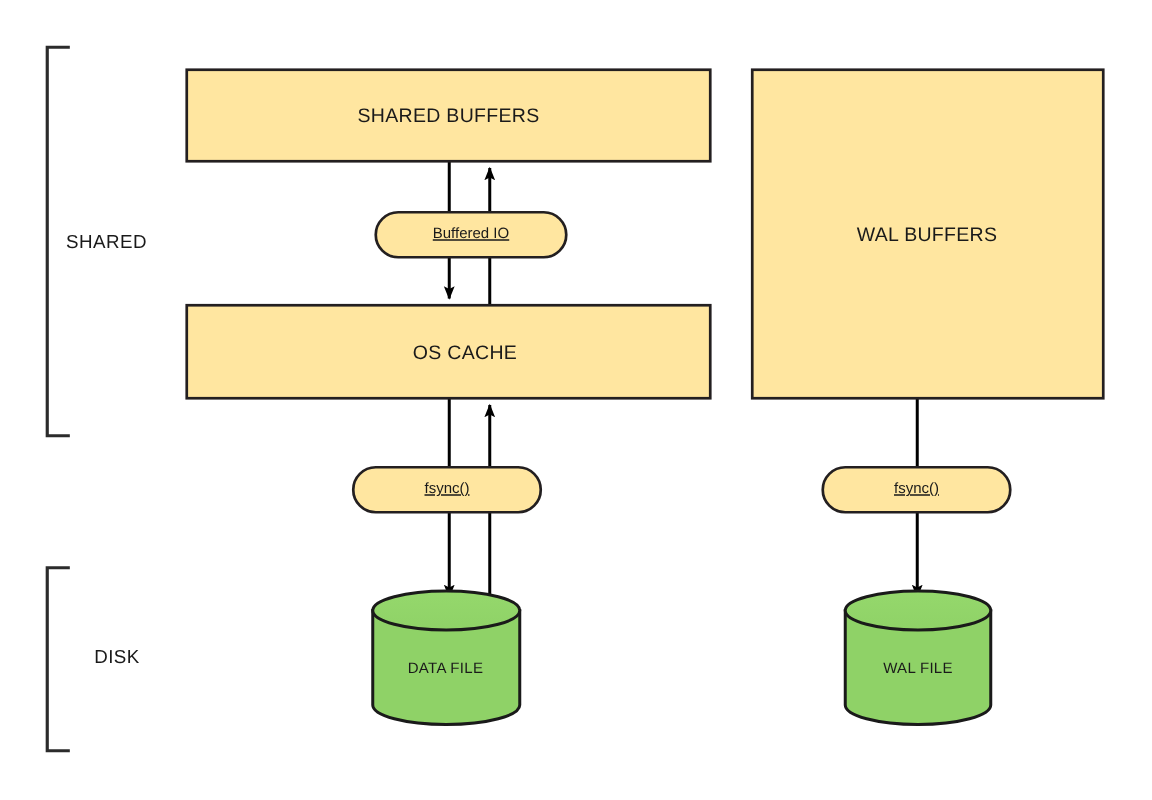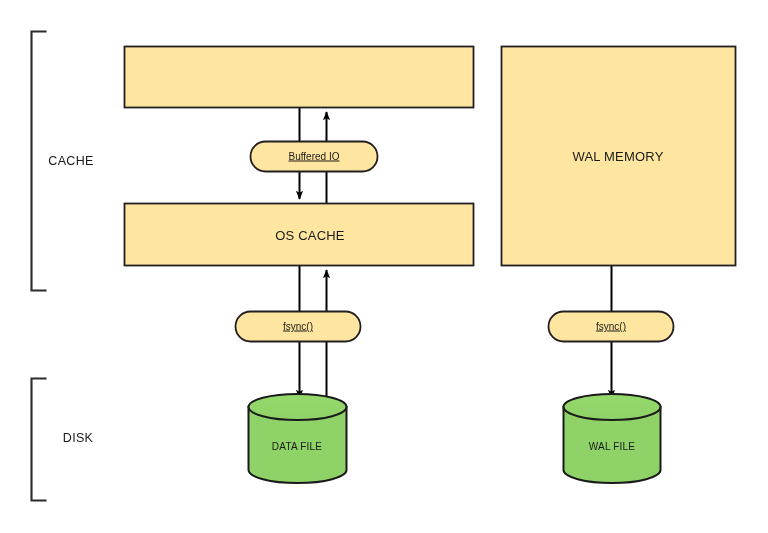--- a/index.html
+++ b/index.html
@@ -122,28 +122,29 @@
     <g>
       <path d="M248.5,407 L248.5,470 A49,13 0 0,0 346.5,470 L346.5,407 Z" fill="#8fd267" stroke="#1a1a1a" stroke-width="2"></path>
       <ellipse cx="297.5" cy="407" rx="49" ry="13" fill="url(#cylTopGrad)" stroke="#1a1a1a" stroke-width="2"></ellipse>
     </g>
     <g>
       <path d="M563.5,407 L563.5,470 A48.5,13 0 0,0 660.5,470 L660.5,407 Z" fill="#8fd267" stroke="#1a1a1a" stroke-width="2"></path>
       <ellipse cx="612" cy="407" rx="48.5" ry="13" fill="url(#cylTopGrad)" stroke="#1a1a1a" stroke-width="2"></ellipse>
     </g>
   </svg>
 
-  <div class="group-label centered" style="left:71px; top:161px;">CACHE</div>
+  <div class="group-label centered" style="left:71px; top:161px;">SHARED</div>
 
   <div class="group-label centered" style="left:60px; top:438px;padding-left:36px;">DISK</div>
 
+  <div class="box-label centered" style="left:299px; top:77px;">SHARED BUFFERS</div>
 
   <div class="box-label centered" style="left:299px; top:235px;margin-left:11px;">OS CACHE</div>
 
-  <div class="box-label centered" style="left:618px; top:156px;">WAL MEMORY</div>
+  <div class="box-label centered" style="left:618px; top:156px;">WAL BUFFERS</div>
 
   <div class="pill-label centered" style="left:314px; top:156px;">Buffered IO</div>
 
   <div class="pill-label centered" style="left:298px; top:326px;">fsync()</div>
 
   <div class="pill-label centered" style="left:611px; top:326px;">fsync()</div>
 
   <div class="cyl-label centered" style="left:297px; top:446px;">DATA FILE</div>
 
   <div class="cyl-label centered" style="left:612px; top:446px;">WAL FILE</div>

